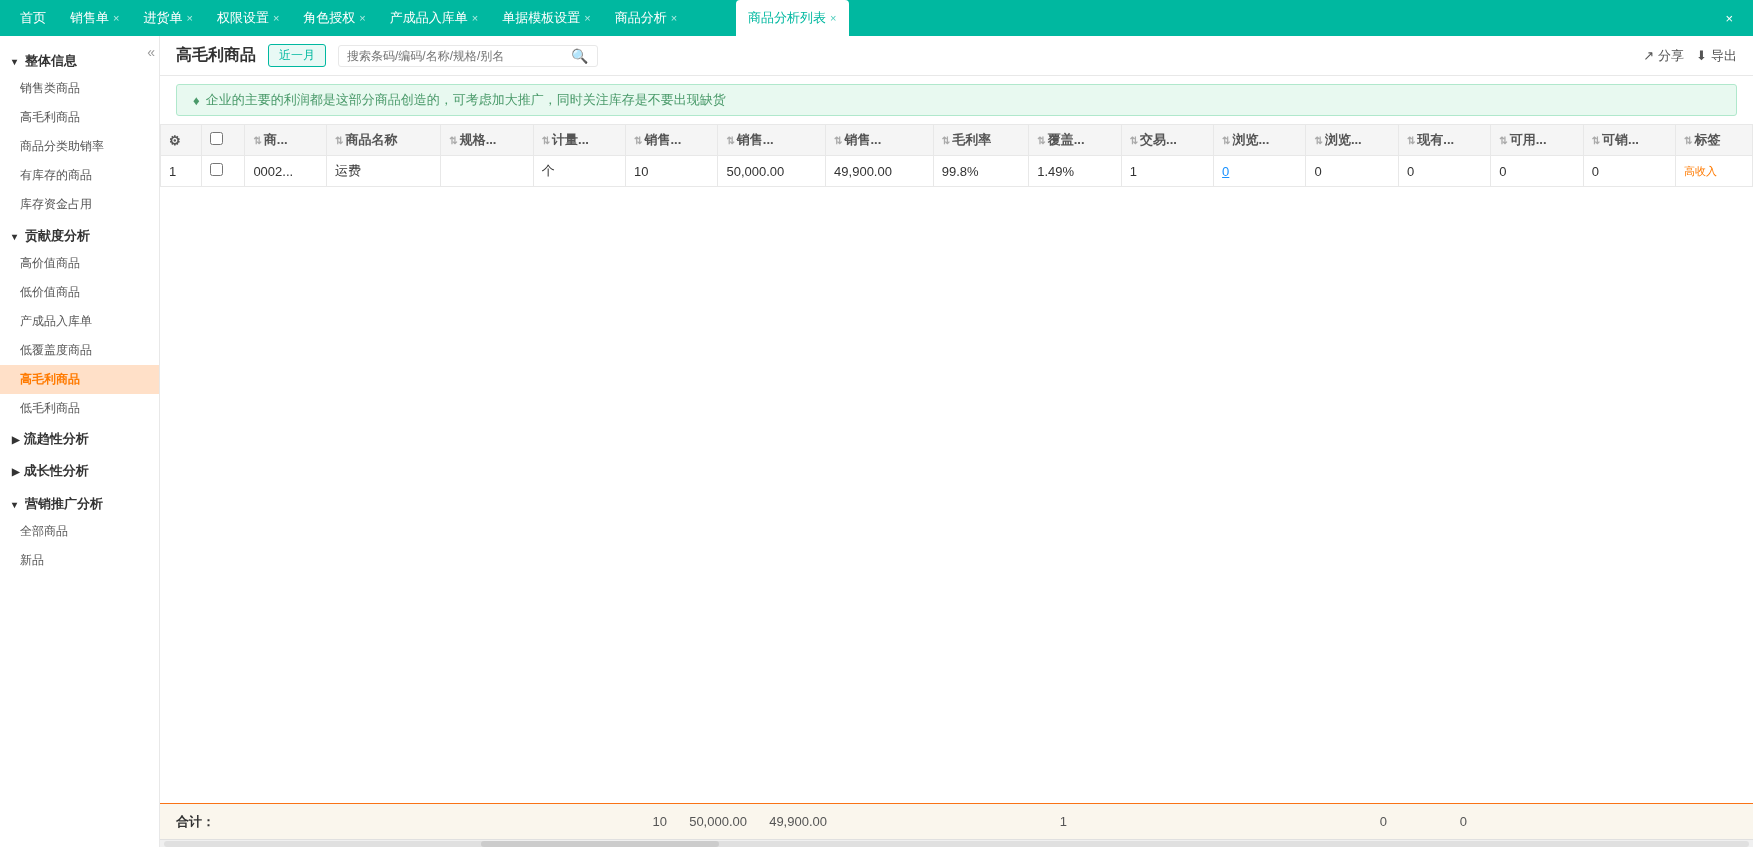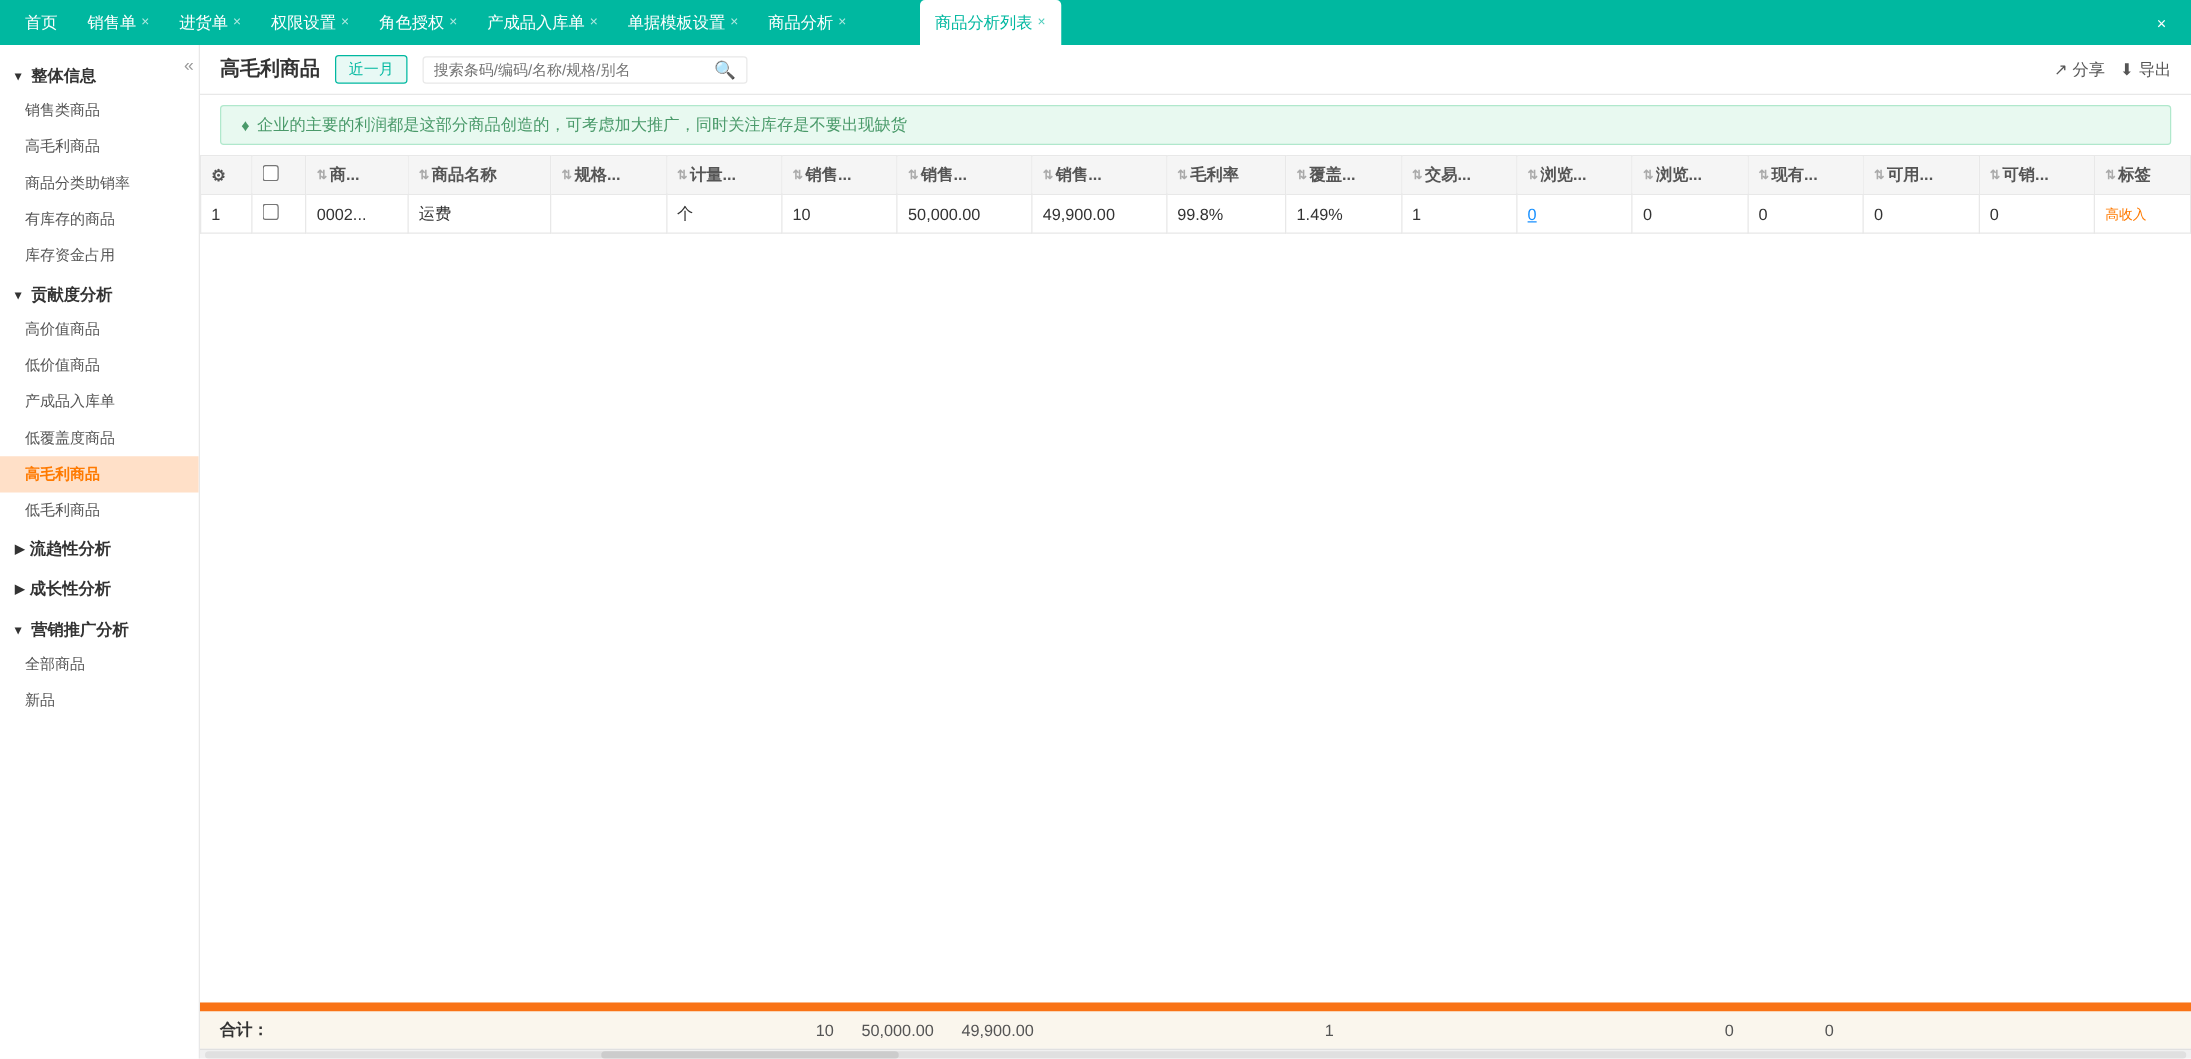--- a/index.html
+++ b/index.html
@@ -212,21 +212,21 @@
     }
     .tag-link {
       color: #1890ff;
       cursor: pointer;
       text-decoration: underline;
     }
 
     
     .table-footer {
       background: #faf6ed;
-      border-top: 7px solid #f97316;
+      border-top: 1px solid #f97316;
       display: flex;
       align-items: center;
       padding: 6px 16px;
       font-size: 12px;
       color: #555;
       min-height: 36px;
     }
     .footer-total-label { margin-right: 20px; font-weight: bold; color: #333; }
     .footer-cell { min-width: 80px; text-align: right; padding: 0 8px; }
 

